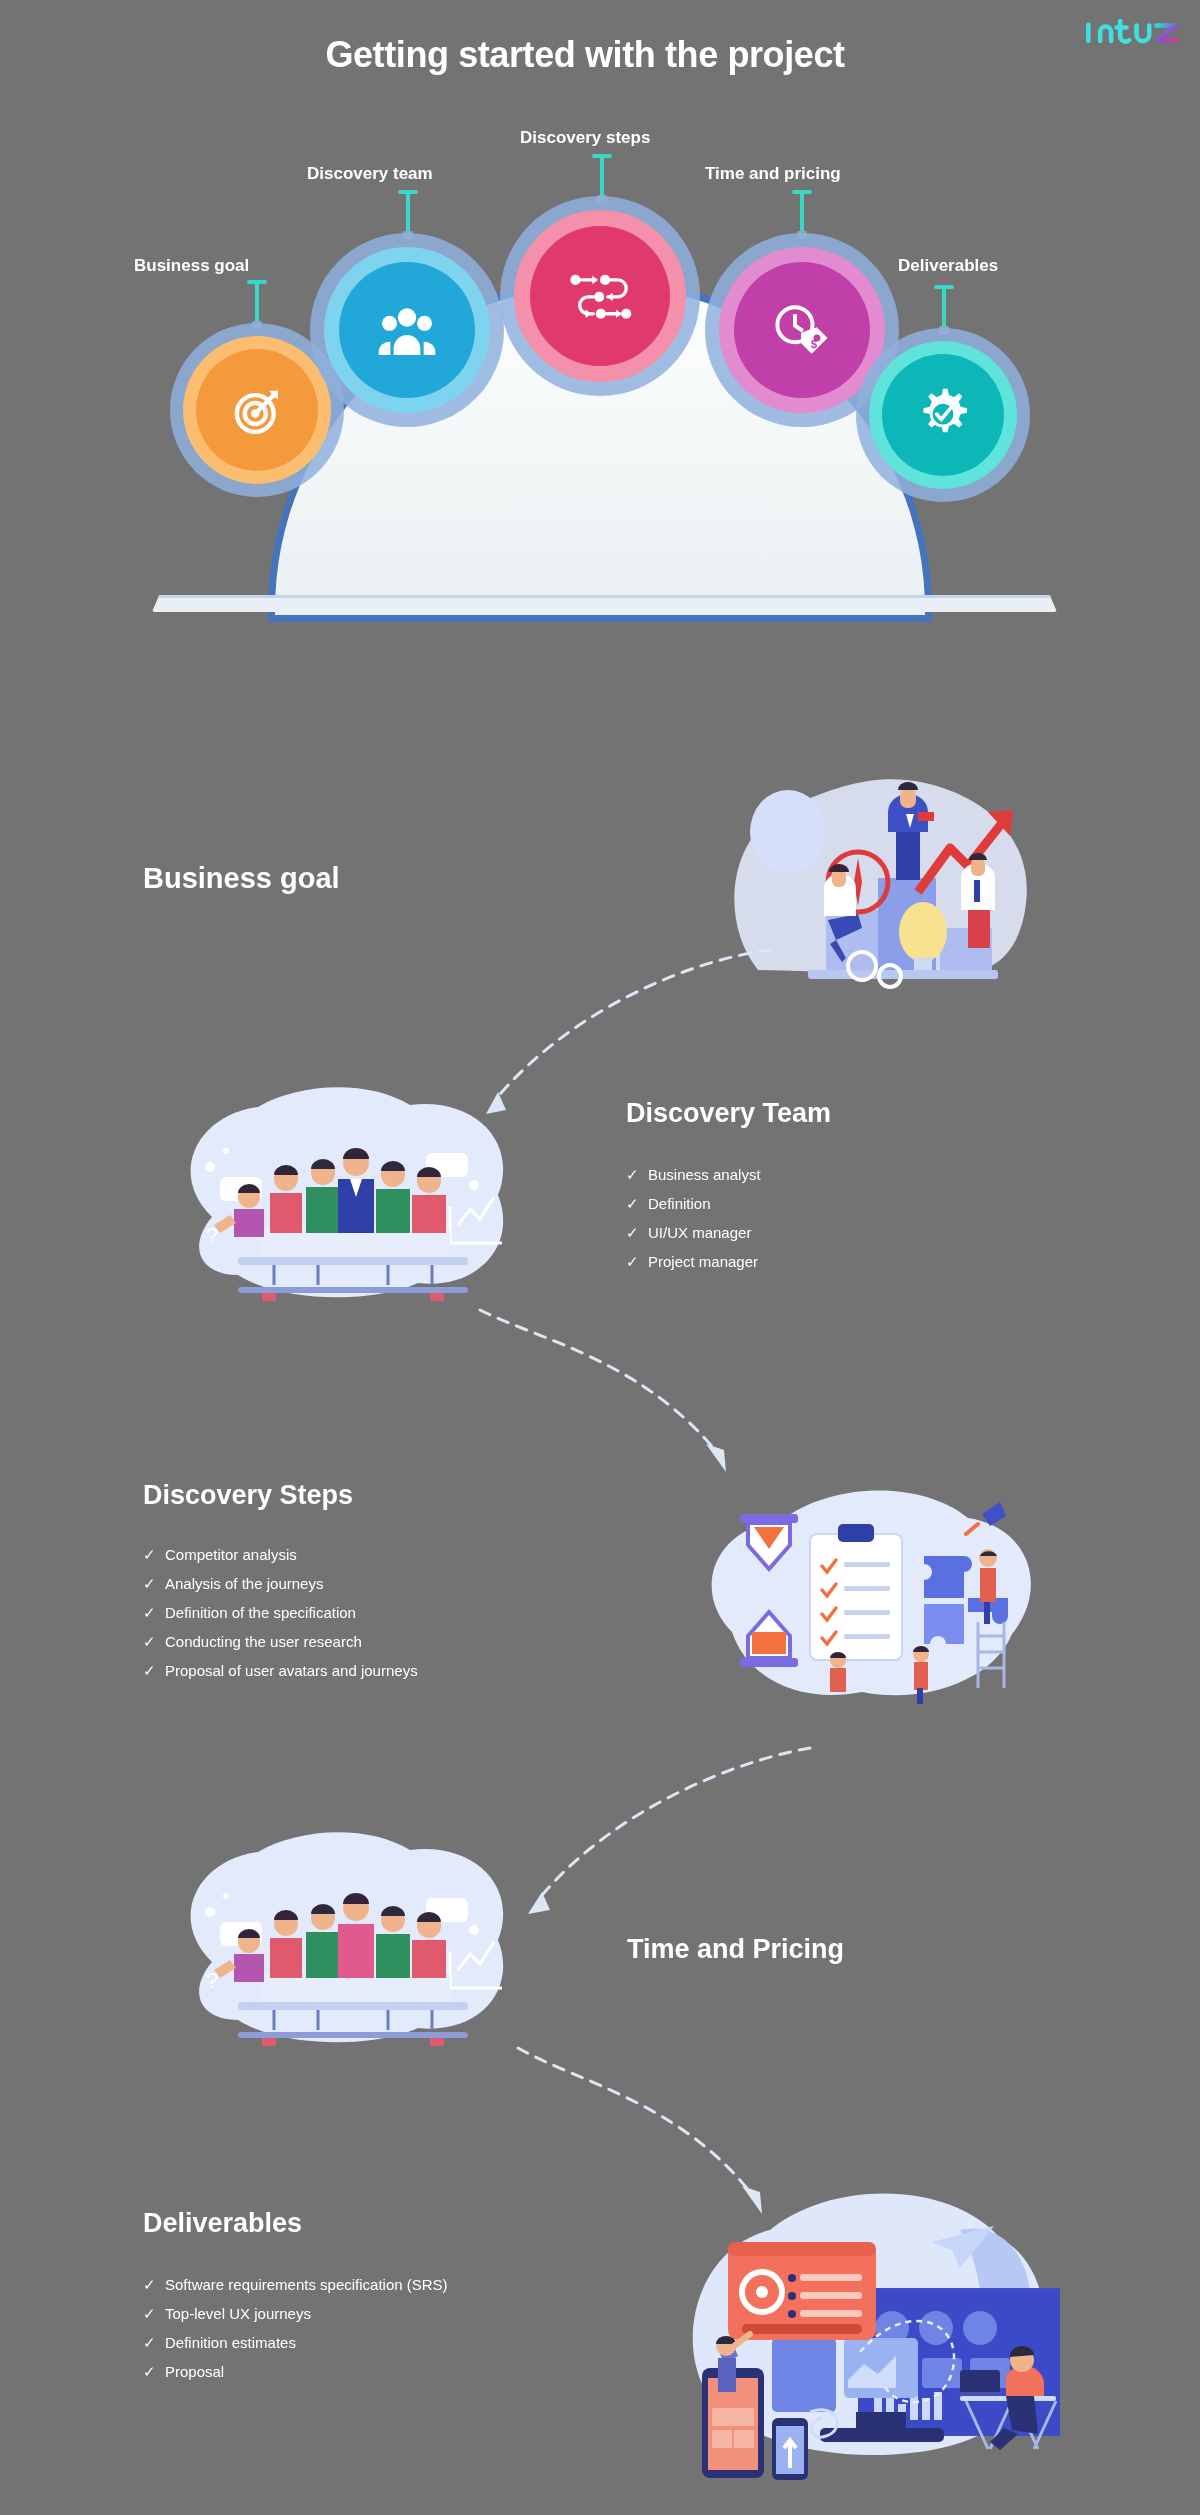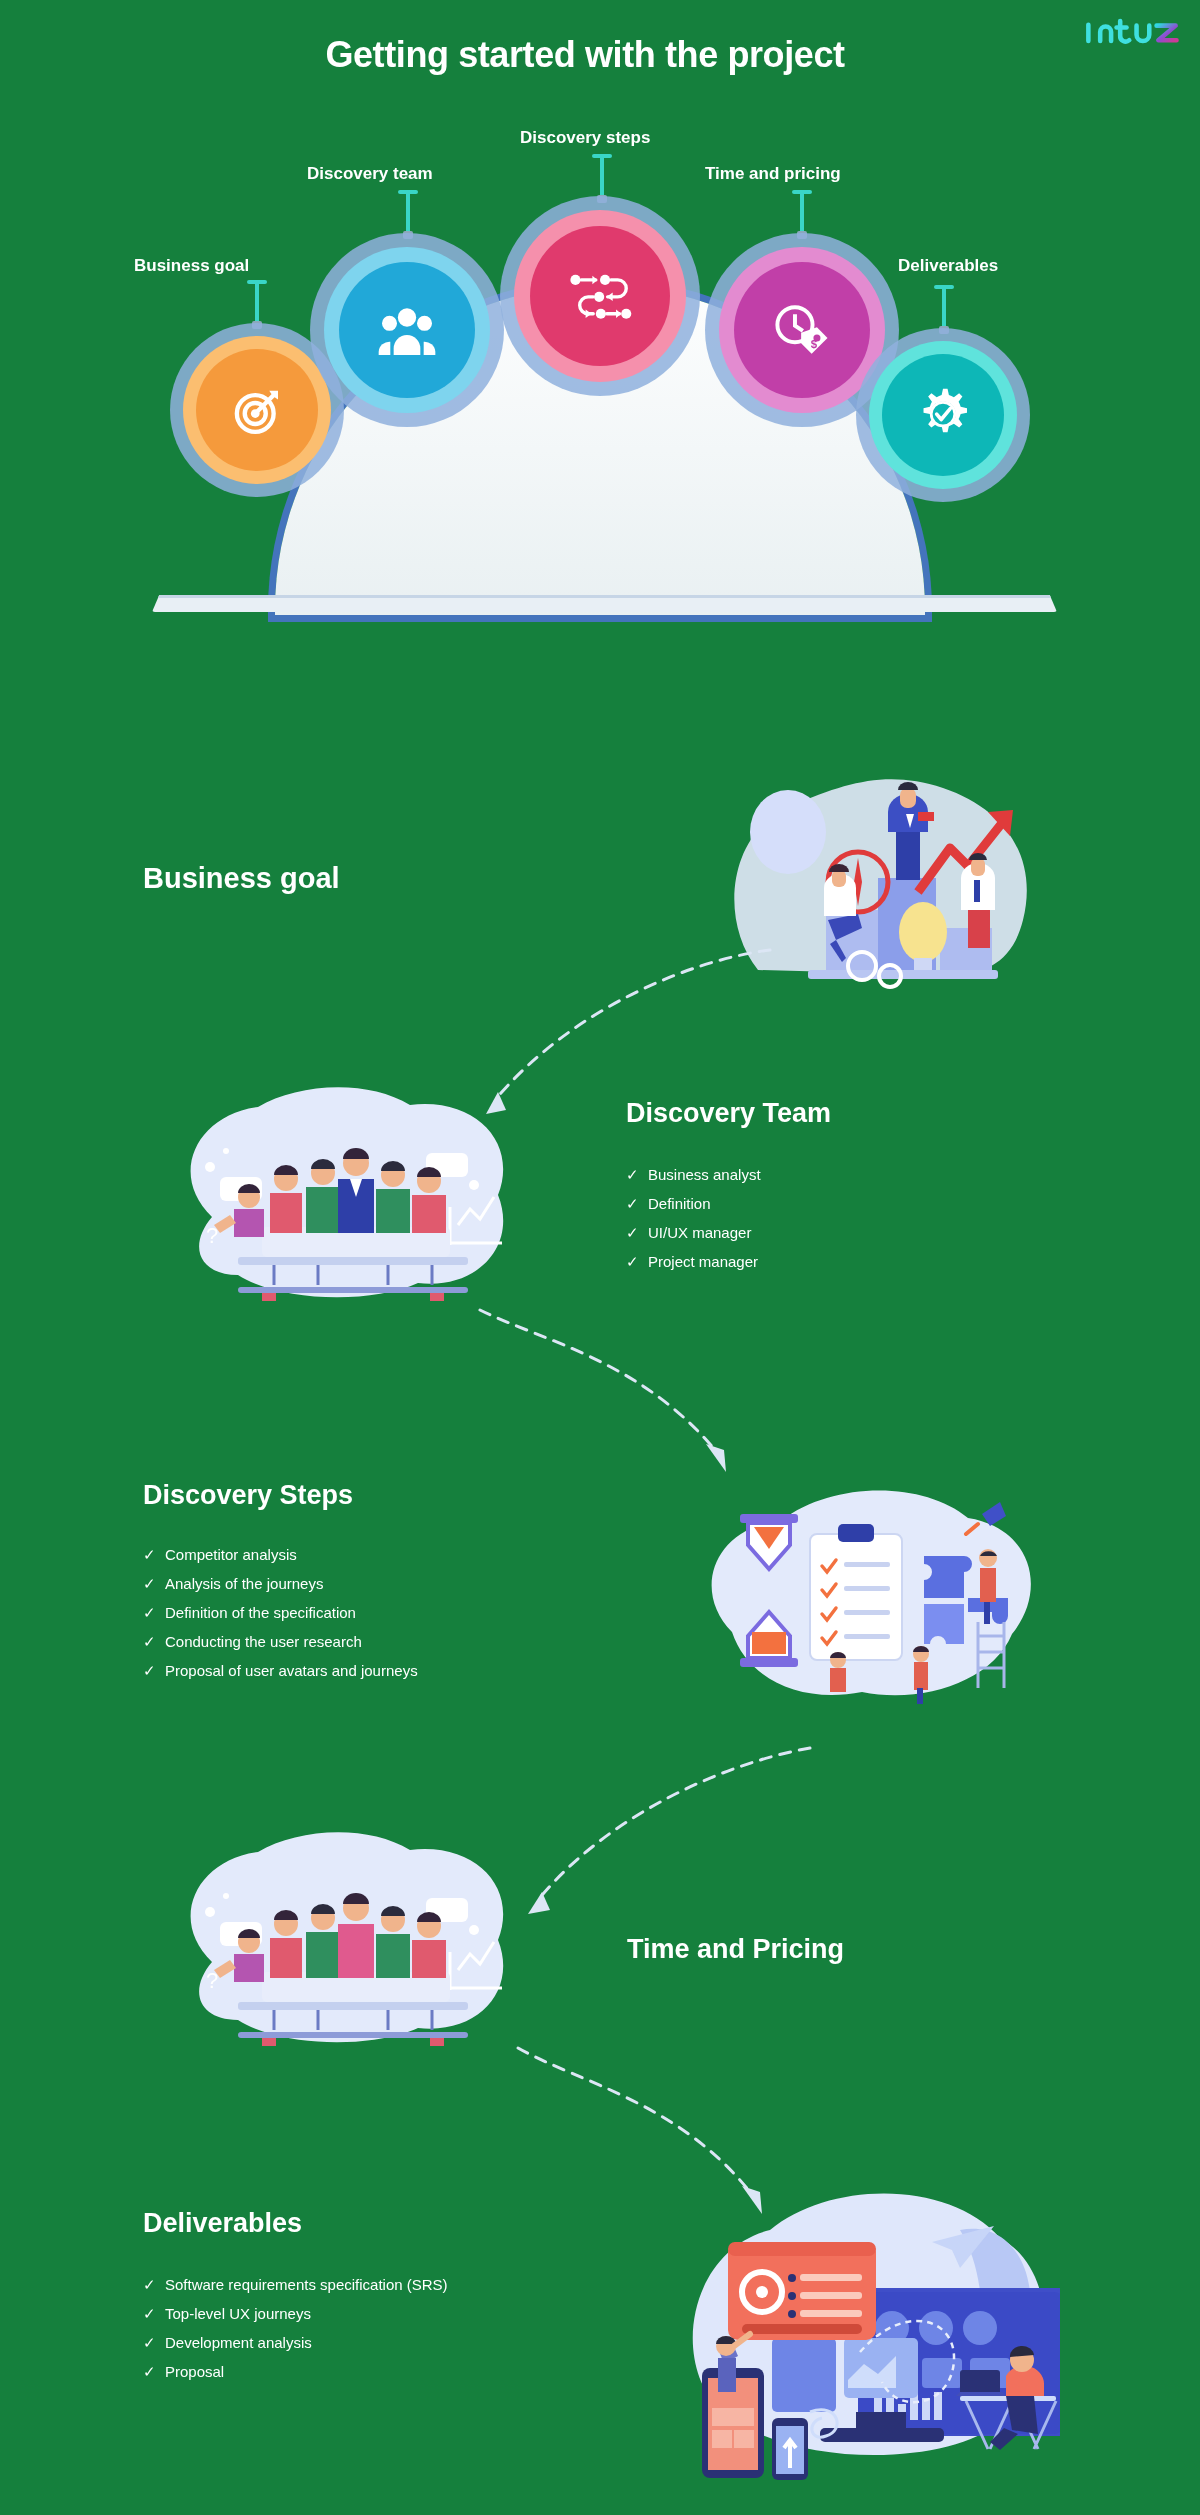--- a/index.html
+++ b/index.html
@@ -6,21 +6,21 @@
   html, body {
     background: #ffffff;
   }
   body {
     font-family: "Liberation Sans", sans-serif;
   }
   #page {
     position: relative;
     width: 1200px;
     height: 2515px;
-    background: #15803d;
+    background: #737373;
     overflow: hidden;
   }
 
   
   .logo {
     position: absolute;
     top: 12px;
     right: 18px;
     width: 100px;
     height: 40px;
@@ -589,21 +589,21 @@
     <div class="bullet">
       <span class="chk">✓</span>
       <span class="txt">Software requirements specification (SRS)</span>
     </div>
     <div class="bullet">
       <span class="chk">✓</span>
       <span class="txt">Top-level UX journeys</span>
     </div>
     <div class="bullet">
       <span class="chk">✓</span>
-      <span class="txt">Development analysis</span>
+      <span class="txt">Definition estimates</span>
     </div>
     <div class="bullet">
       <span class="chk">✓</span>
       <span class="txt">Proposal</span>
     </div>
   </div>
 
   <div class="illus" style="left:660px; top:2160px; width:400px; height:330px;">
     <svg viewBox="0 0 400 330" width="400" height="330">
       <path d="M60 250 C10 200 30 90 110 70 C170 20 290 20 340 78 C400 110 400 220 340 262 C290 306 130 310 60 250Z" fill="#dfe7fb"></path>

